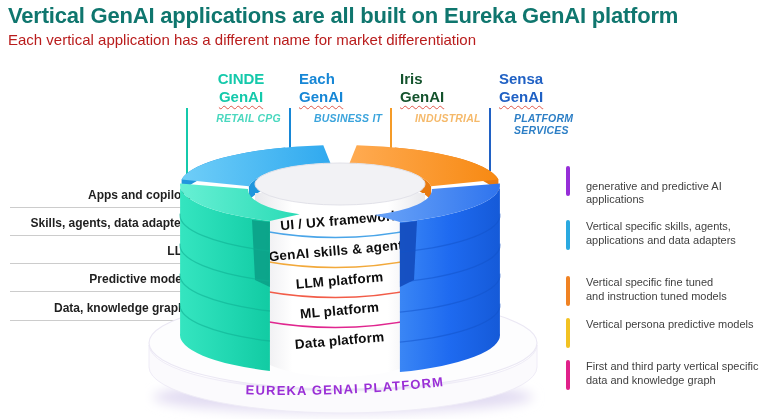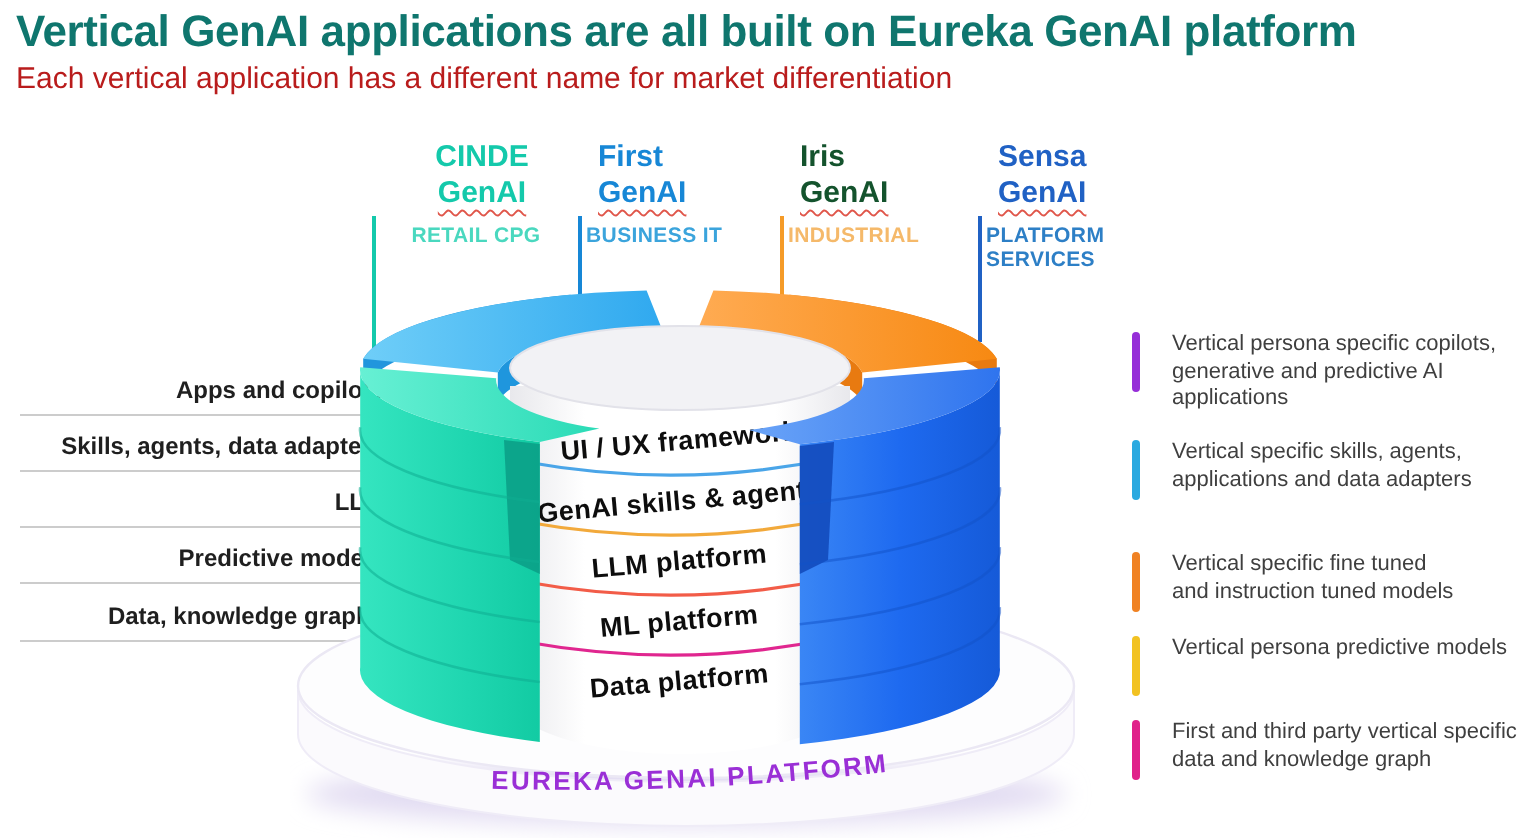--- a/index.html
+++ b/index.html
@@ -8,21 +8,21 @@
   .abs{position:absolute;}
 
   
   .title{left:8px;top:3px;font-size:22px;font-weight:700;color:#0f766e;letter-spacing:-0.2px;white-space:nowrap;}
   .subtitle{left:8px;top:31px;font-size:15px;color:#b91c1c;white-space:nowrap;}
 
   
   .vcol{top:70px;width:100px;}
   .vname,.vbrand{font-size:15px;font-weight:700;line-height:18px;margin-left:10px;white-space:nowrap;}
   .vbrand{text-decoration:underline wavy #e0564a 1px;text-underline-offset:3px;}
-  .vsub{margin-left:4px;margin-top:6px;font-size:10.5px;font-weight:600;letter-spacing:0.2px;line-height:12px;}
+  .vsub{margin-left:25px;margin-top:6px;font-size:10.5px;font-weight:600;letter-spacing:0.2px;line-height:12px;font-style:italic;}
   .vline{position:absolute;left:0;top:38px;width:2px;}
   .c0 .vname,.c0 .vbrand{color:#14c9ab}.c0 .vsub{color:#4ad8bf}.c0 .vline{background:#14c9ab}
   .c1 .vname,.c1 .vbrand{color:#1787d6}.c1 .vsub{color:#3ba4dc}.c1 .vline{background:#1787d6}
   .c2 .vname,.c2 .vbrand{color:#14532d}.c2 .vsub{color:#f5b96a}.c2 .vline{background:#f59b28}
   .c3 .vname,.c3 .vbrand{color:#2061c4}.c3 .vsub{color:#2d7fc6}.c3 .vline{background:#2061c4}
   .c3 .vsub{width:72px;}
 
   
   .lrow{left:10px;width:182px;text-align:right;font-size:12px;font-weight:700;color:#1f1f1f;
         padding-bottom:5px;border-bottom:1px solid #cccccc;white-space:nowrap;}
@@ -42,21 +42,21 @@
 <div class="abs title">Vertical GenAI applications are all built on Eureka GenAI platform</div>
 <div class="abs subtitle">Each vertical application has a different name for market differentiation</div>
 
 <div class="abs vcol c0" style="left:186px;text-align:center;">
   <div class="vname">CINDE</div>
   <div class="vbrand">GenAI</div>
   <div class="vsub">RETAIL CPG</div>
   <div class="vline" style="height:80px;"></div>
 </div>
 <div class="abs vcol c1" style="left:289px;">
-  <div class="vname">First</div>
+  <div class="vname">Each</div>
   <div class="vbrand">GenAI</div>
   <div class="vsub">BUSINESS IT</div>
   <div class="vline" style="height:41px;"></div>
 </div>
 <div class="abs vcol c2" style="left:390px;">
   <div class="vname">Iris</div>
   <div class="vbrand">GenAI</div>
   <div class="vsub">INDUSTRIAL</div>
   <div class="vline" style="height:41px;"></div>
 </div>
@@ -158,21 +158,21 @@
   <path d="M 354.9,48.6 A 160,40 0 0 1 254.9,87.1 L 229.5,80 A 92,27 0 0 0 286.9,54.1 Z" fill="url(#blueTop)"></path>
 
   <path id="basePath" d="M 70,258 Q 197,265 330,247" fill="none"></path>
   <text class="base-label">
     <textPath href="#basePath" startOffset="50%" text-anchor="middle">EUREKA GENAI PLATFORM</textPath>
   </text>
 </svg>
 
 <div class="abs bullet" style="top:166px;">
   <div class="bbar bb0"></div>
-  <div class="btext"><span>Vertical persona specific copilots,</span><br>
+  <div class="btext"><br>
   <span>generative and predictive AI applications</span></div>
 </div>
 <div class="abs bullet" style="top:220px;">
   <div class="bbar bb1"></div>
   <div class="btext"><span>Vertical specific skills, agents,</span><br>
   <span>applications and data adapters</span></div>
 </div>
 <div class="abs bullet" style="top:276px;">
   <div class="bbar bb2"></div>
   <div class="btext"><span>Vertical specific fine tuned</span><br>

